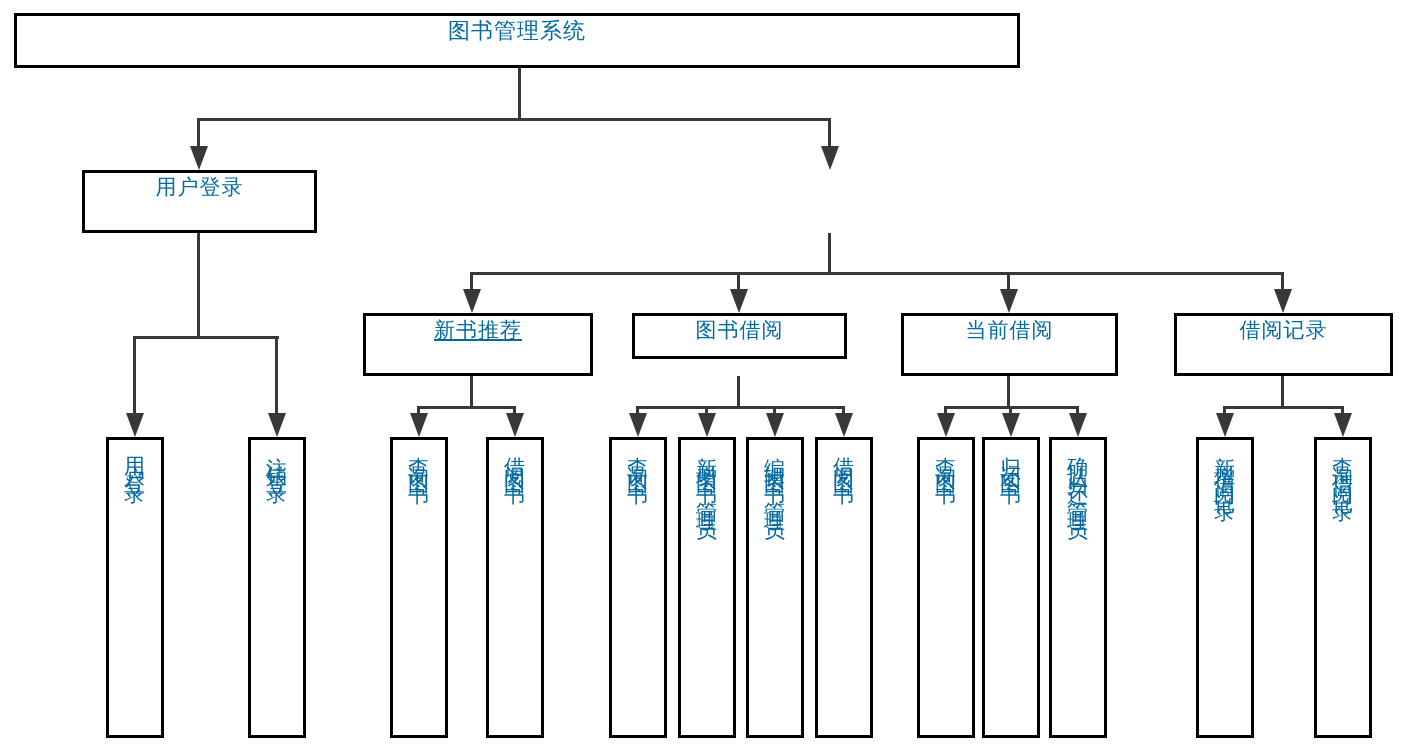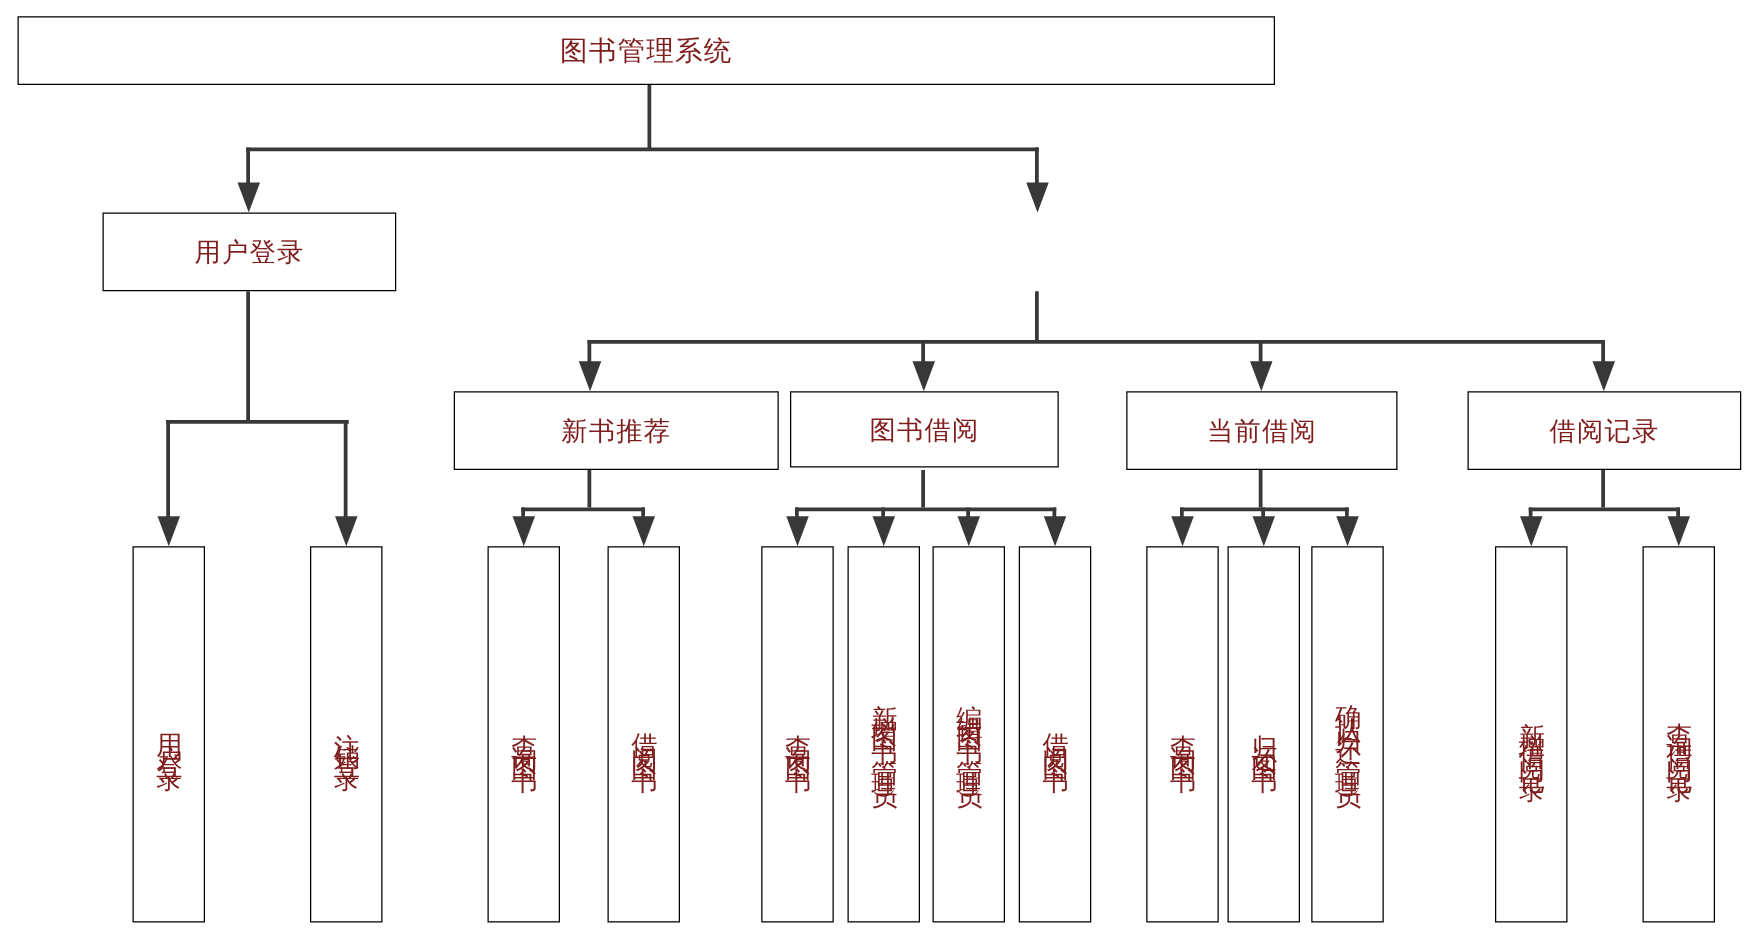--- a/index.html
+++ b/index.html
@@ -6,26 +6,26 @@
   .canvas{
     position:relative;
     width:1405px;height:747px;
     background:#ffffff;
     font-family:"Liberation Sans","DejaVu Sans",sans-serif;
     overflow:hidden;
   }
   .box{
     position:absolute;
     box-sizing:border-box;
-    border:1px solid #000000;
+    border:3px solid #000000;
     background:#ffffff;
     display:flex;
-    align-items:center;
+    align-items:flex-start;
     justify-content:center;
-    color:#7f1d1d;
+    color:#0369a1;
   }
   .box.h span{
     font-size:21px;
     letter-spacing:1px;
     white-space:nowrap;
   }
   .box.title span{font-size:22px;}
   .box.v span{
     writing-mode:vertical-lr;
     text-orientation:mixed;
@@ -118,24 +118,24 @@
   <div class="arrow" style="left:1334px;top:413px;"></div>
 
   <div class="box h title" style="left:14px;top:13px;width:1006px;height:55px;">
     <span>图书管理系统</span>
   </div>
 
   <div class="box h" style="left:82px;top:170px;width:235px;height:63px;">
     <span>用户登录</span>
   </div>
 
-  <div class="box h" style="left:363px;top:313px;width:260px;height:63px;">
+  <div class="box h" style="left:363px;top:313px;width:230px;height:63px;text-decoration:underline;">
     <span>新书推荐</span>
   </div>
-  <div class="box h" style="left:632px;top:313px;width:215px;height:61px;">
+  <div class="box h" style="left:632px;top:313px;width:215px;height:46px;">
     <span>图书借阅</span>
   </div>
   <div class="box h" style="left:901px;top:313px;width:217px;height:63px;">
     <span>当前借阅</span>
   </div>
   <div class="box h" style="left:1174px;top:313px;width:219px;height:63px;">
     <span>借阅记录</span>
   </div>
 
   <div class="box v" style="left:106px;top:437px;width:58px;height:301px;">

